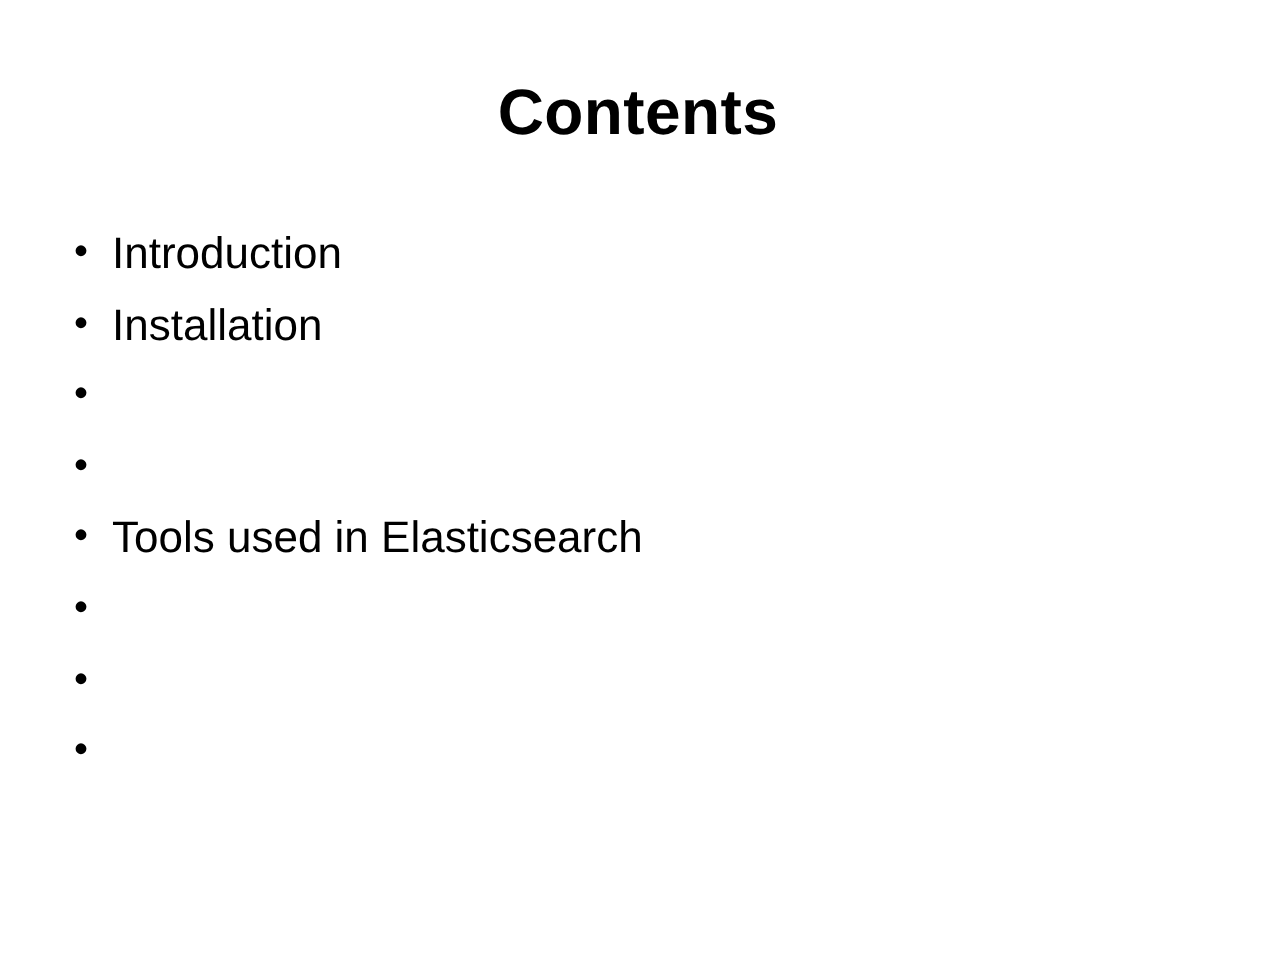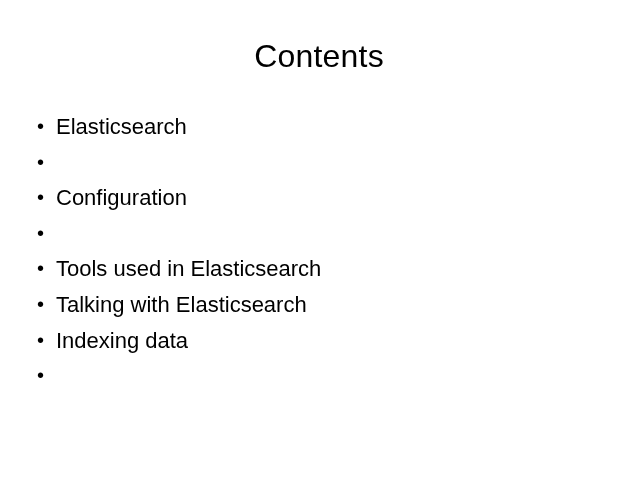--- a/index.html
+++ b/index.html
@@ -25,21 +25,21 @@
   }
 
   .slide-title {
     position: absolute;
     top: 36px;
     left: 0;
     width: 638px;
     text-align: center;
     font-size: 32px;
     line-height: 40px;
-    font-weight: normal;
+    font-weight: bold;
     color: #000000;
     letter-spacing: 0.2px;
     margin: 0;
     white-space: nowrap;
   }
 
   .content-body {
     position: absolute;
     top: 109px;
     left: 30px;
@@ -84,49 +84,47 @@
 
 <div class="slide">
 
   <h1 class="slide-title">Contents</h1>
 
   <div class="content-body">
     <ul class="bullet-list">
 
       <li class="bullet-item">
         <span class="bullet-marker">•</span>
-        <span class="bullet-label">Elasticsearch</span>
+        <span class="bullet-label">Introduction</span>
       </li>
 
       <li class="bullet-item">
         <span class="bullet-marker">•</span>
+        <span class="bullet-label">Installation</span>
       </li>
 
       <li class="bullet-item">
         <span class="bullet-marker">•</span>
-        <span class="bullet-label">Configuration</span>
       </li>
 
       <li class="bullet-item">
         <span class="bullet-marker">•</span>
       </li>
 
       <li class="bullet-item">
         <span class="bullet-marker">•</span>
         <span class="bullet-label">Tools used in Elasticsearch</span>
       </li>
 
       <li class="bullet-item">
         <span class="bullet-marker">•</span>
-        <span class="bullet-label">Talking with Elasticsearch</span>
       </li>
 
       <li class="bullet-item">
         <span class="bullet-marker">•</span>
-        <span class="bullet-label">Indexing data</span>
       </li>
 
       <li class="bullet-item">
         <span class="bullet-marker">•</span>
       </li>
 
     </ul>
   </div>
 
 </div>

